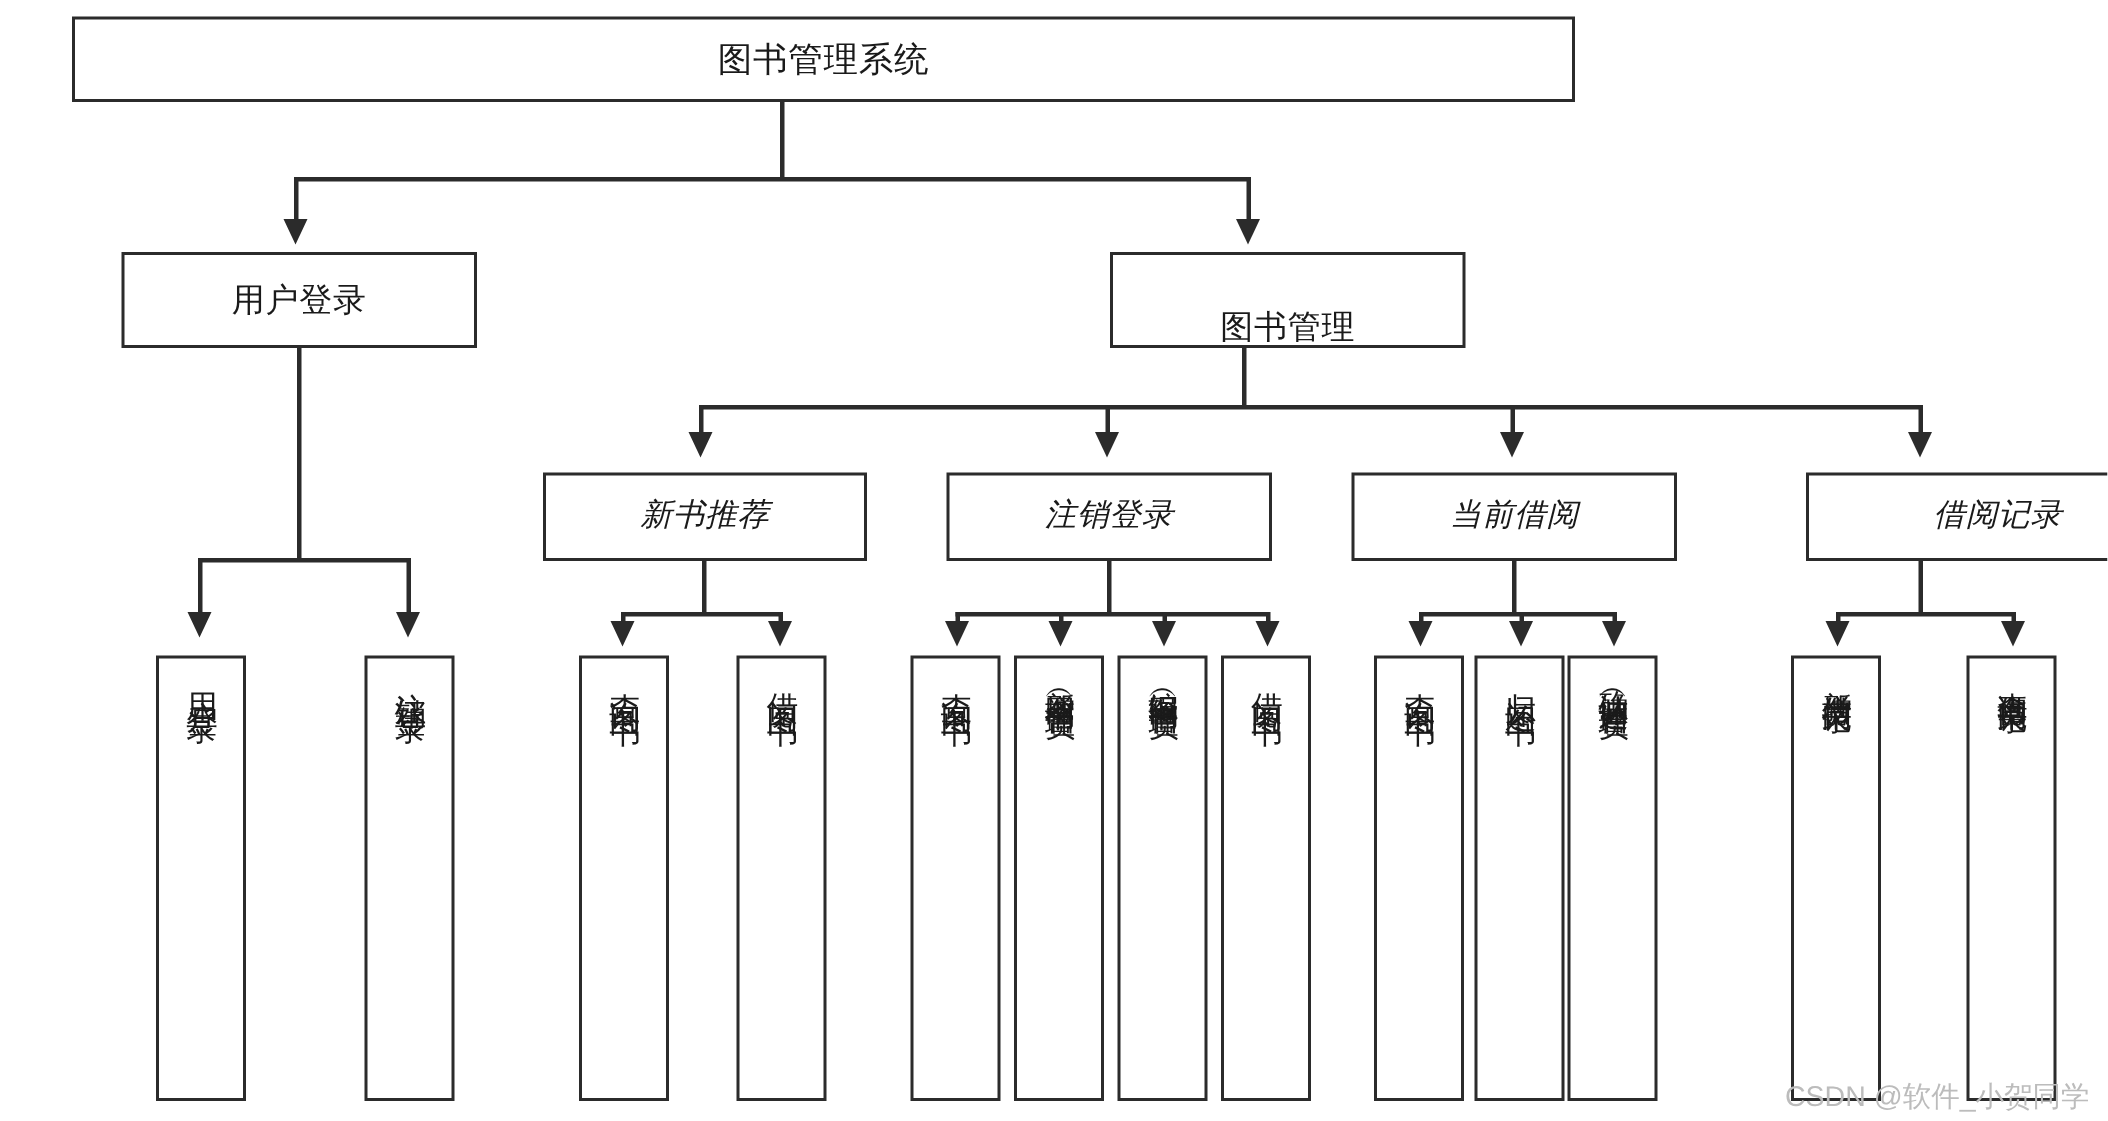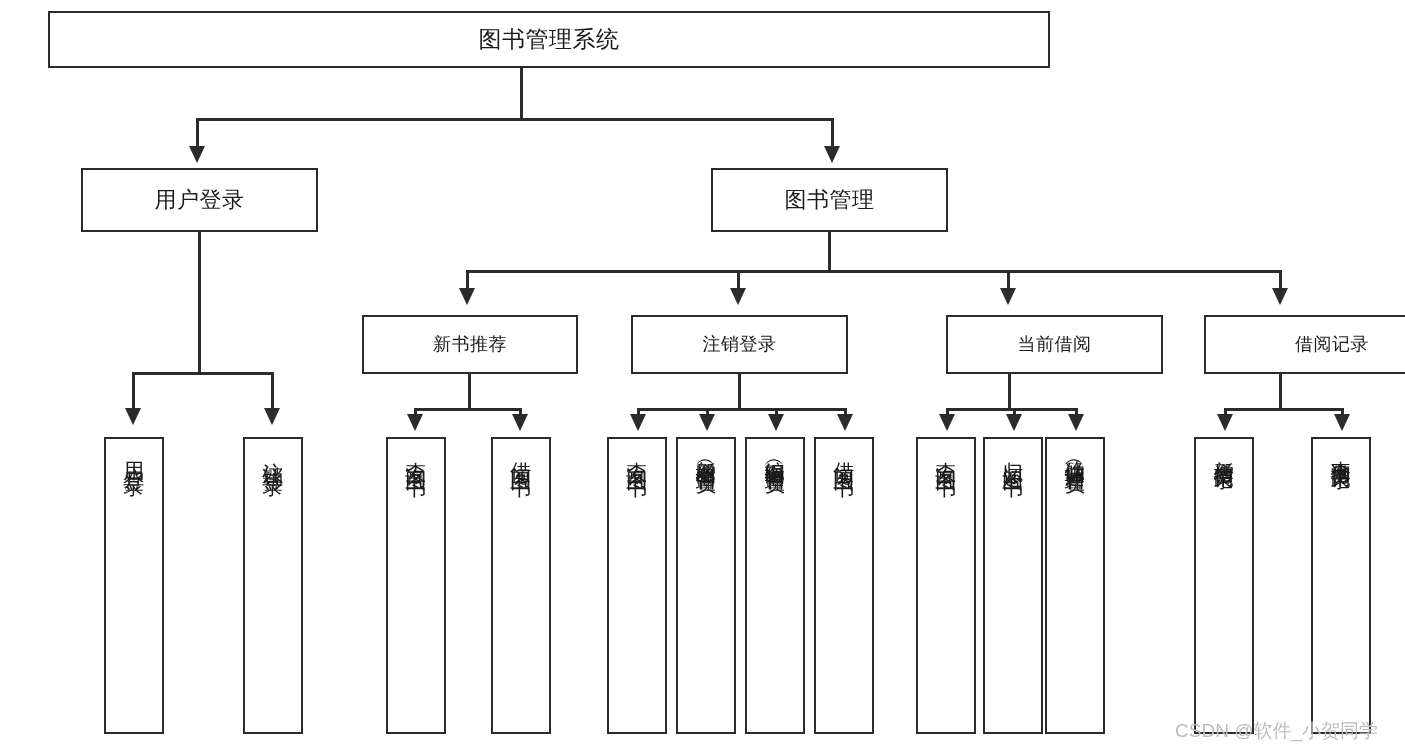--- a/index.html
+++ b/index.html
@@ -37,21 +37,21 @@
   }
   .node.root {
     left: 20px; top: 11px; width: 1002px; height: 57px; margin-left: 28px;
   }
   .node.root .node-label { font-size: 23px; }
 
   .node.lvl2 { height: 64px; }
   .node.lvl2 .node-label { font-size: 22px; }
 
   .node.lvl3 { height: 59px; }
-  .node.lvl3 .node-label { font-size: 18px; }
+  .node.lvl3 .node-label { font-size: 21px; font-style: italic; }
 
   
   .node.leaf {
     top: 437px;
     height: 297px;
     width: 60px;
     align-items: flex-start;
     justify-content: center;
     padding-top: 6px;
     border-width: 2.5px;
@@ -79,21 +79,21 @@
     width: 0; height: 0;
     border-left: 8px solid transparent;
     border-right: 8px solid transparent;
     border-top: 17px solid #2b2b2b;
     z-index: 2;
   }
 
   
   #watermark {
     position: absolute;
-    right: 27px;
+    right: 12px;
     bottom: 3px;
     font-size: 19px;
     color: #bcbcbc;
     white-space: nowrap;
     z-index: 6;
     font-family: "Liberation Sans", "DejaVu Sans", sans-serif;
   }
 </style>
 </head>
 <body>
@@ -159,31 +159,31 @@
   <div class="arrow" style="left:1217px; top:414px;"></div>
   <div class="arrow" style="left:1334px; top:414px;"></div>
 
   <div class="node root">
     <span class="node-label">图书管理系统</span>
   </div>
 
   <div class="node lvl2" style="left:81px; top:168px; width:237px;">
     <span class="node-label">用户登录</span>
   </div>
-  <div class="node lvl2" style="left:711px; top:168px; width:237px;">
+  <div class="node lvl2" style="left:740px; top:168px; width:237px;align-items:flex-end;">
     <span class="node-label">图书管理</span>
   </div>
 
   <div class="node lvl3" style="left:362px; top:315px; width:216px;">
     <span class="node-label">新书推荐</span>
   </div>
   <div class="node lvl3" style="left:631px; top:315px; width:217px;">
     <span class="node-label">注销登录</span>
   </div>
-  <div class="node lvl3" style="left:901px; top:315px; width:217px;margin-left:45px;">
+  <div class="node lvl3" style="left:901px; top:315px; width:217px;">
     <span class="node-label">当前借阅</span>
   </div>
   <div class="node lvl3" style="left:1204px; top:315px; width:256px;">
     <span class="node-label">借阅记录</span>
   </div>
 
   <div class="node leaf" style="left:104px;">
     <span class="node-label">用户登录</span>
   </div>
   <div class="node leaf" style="left:243px;">

